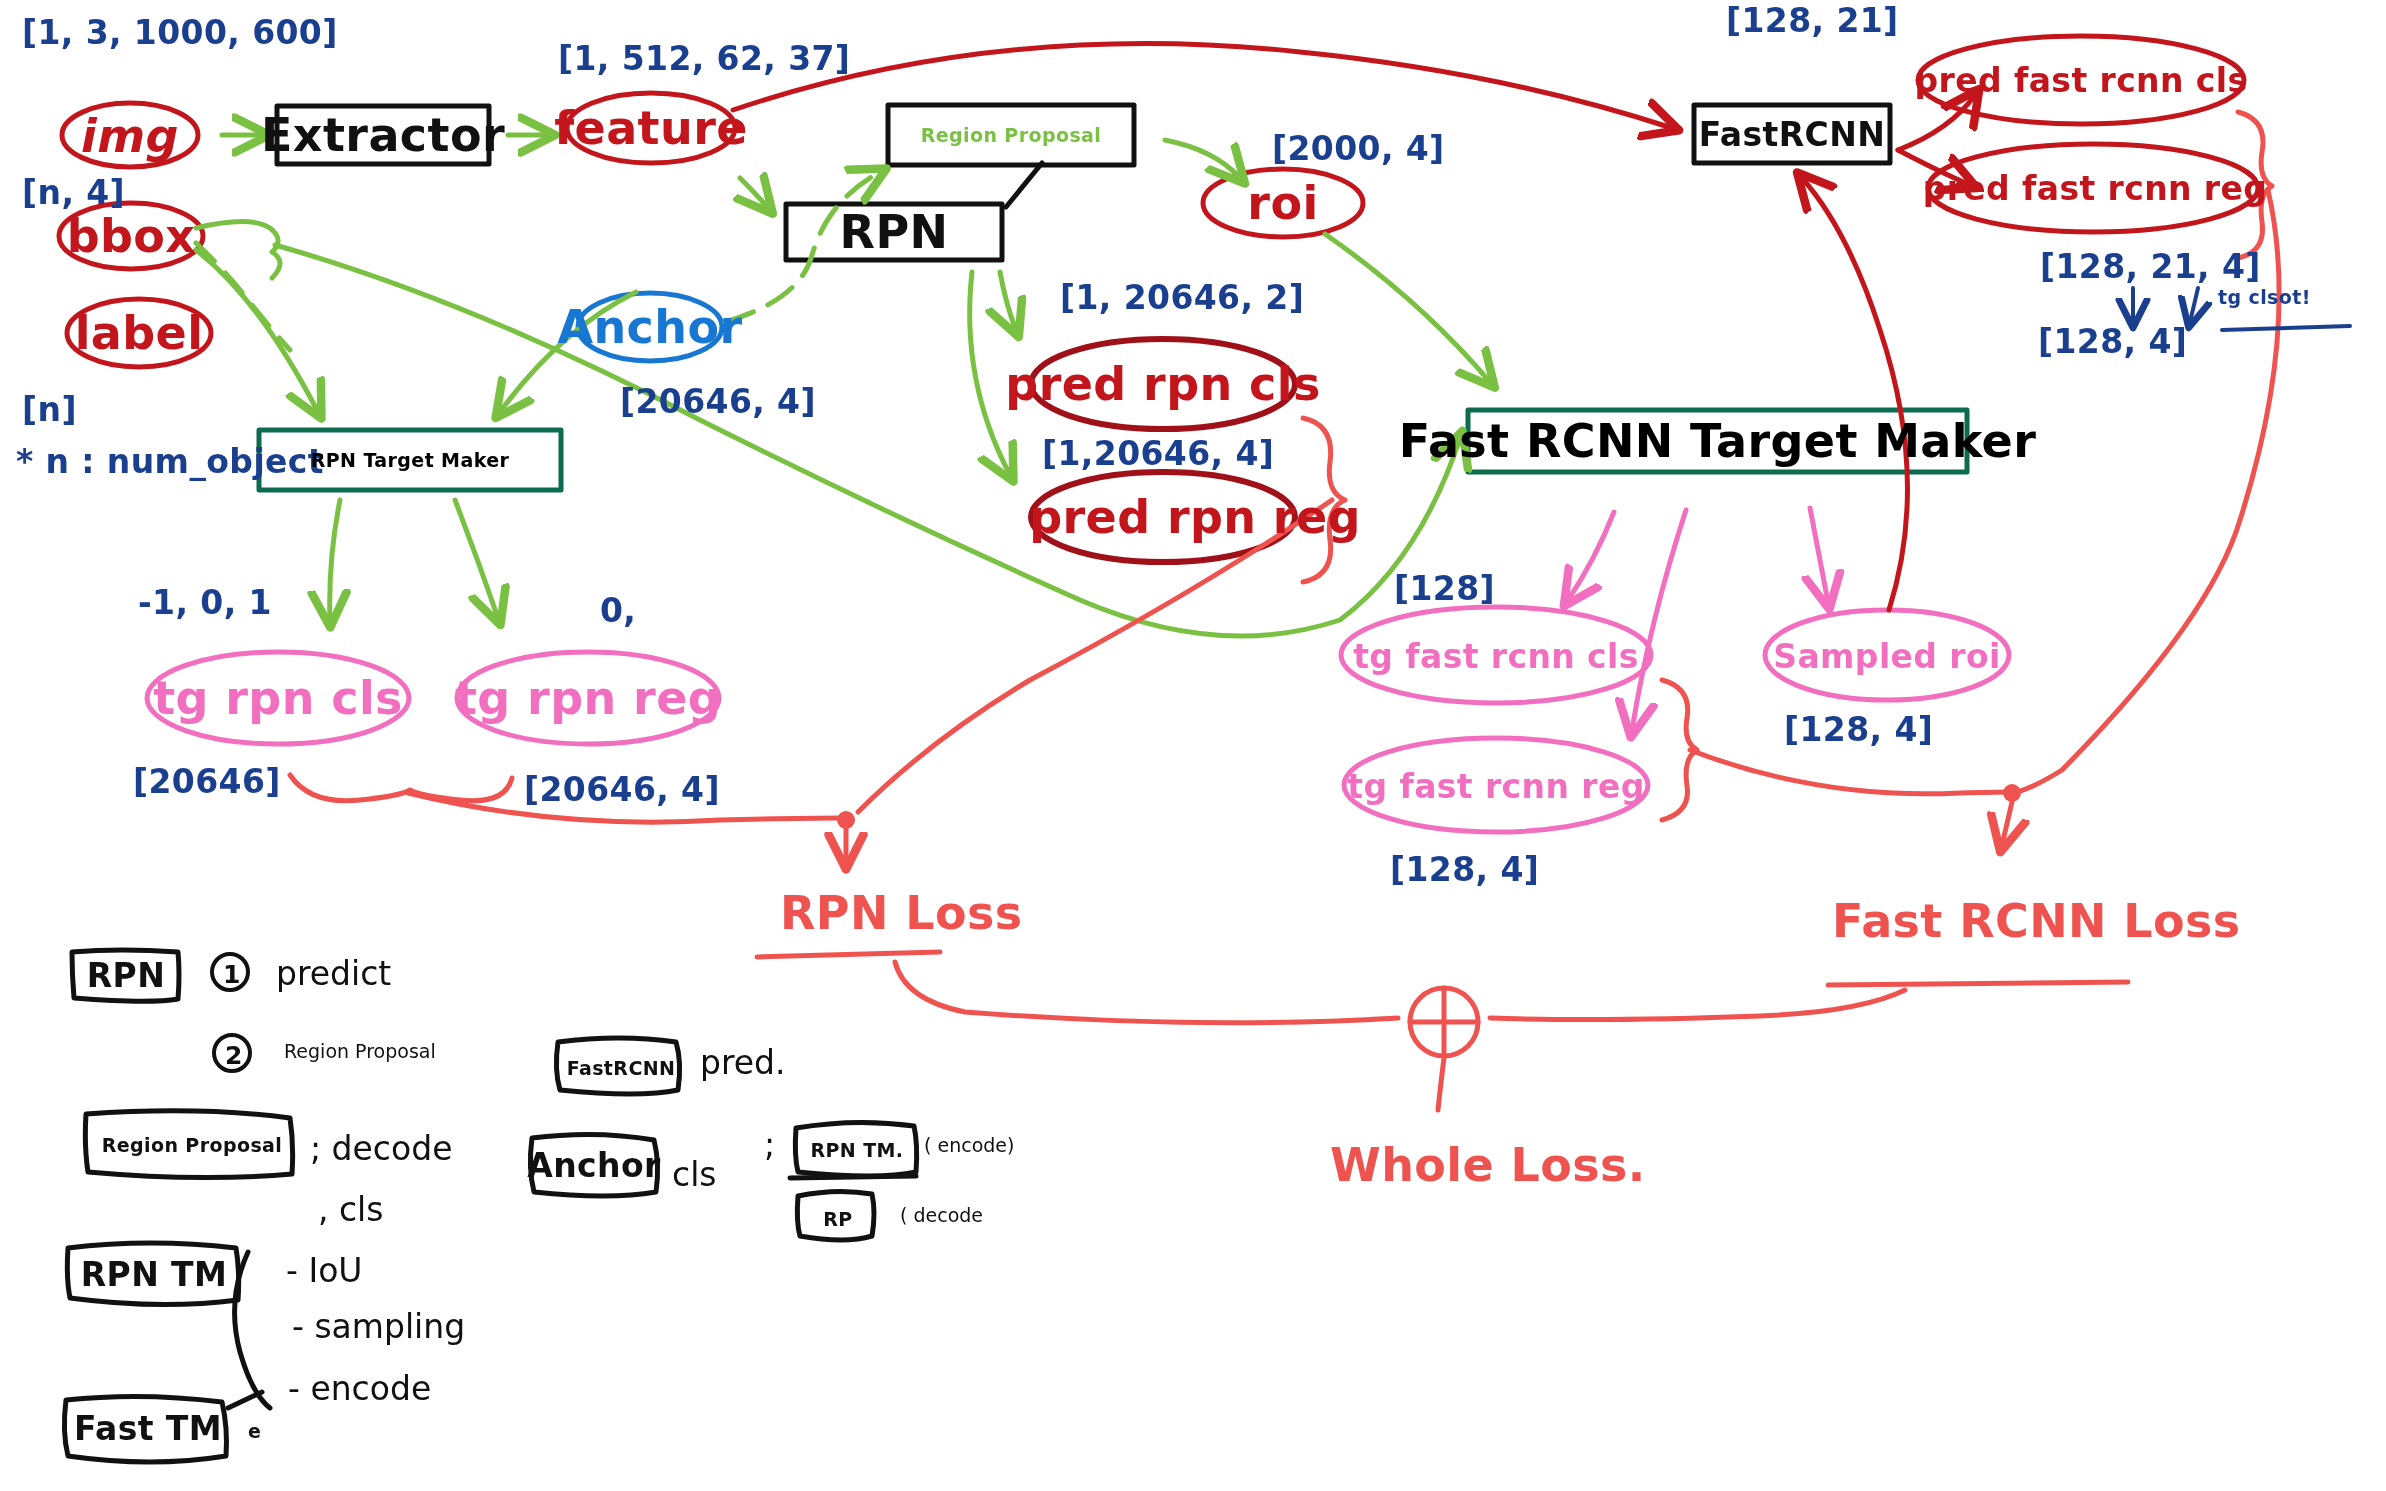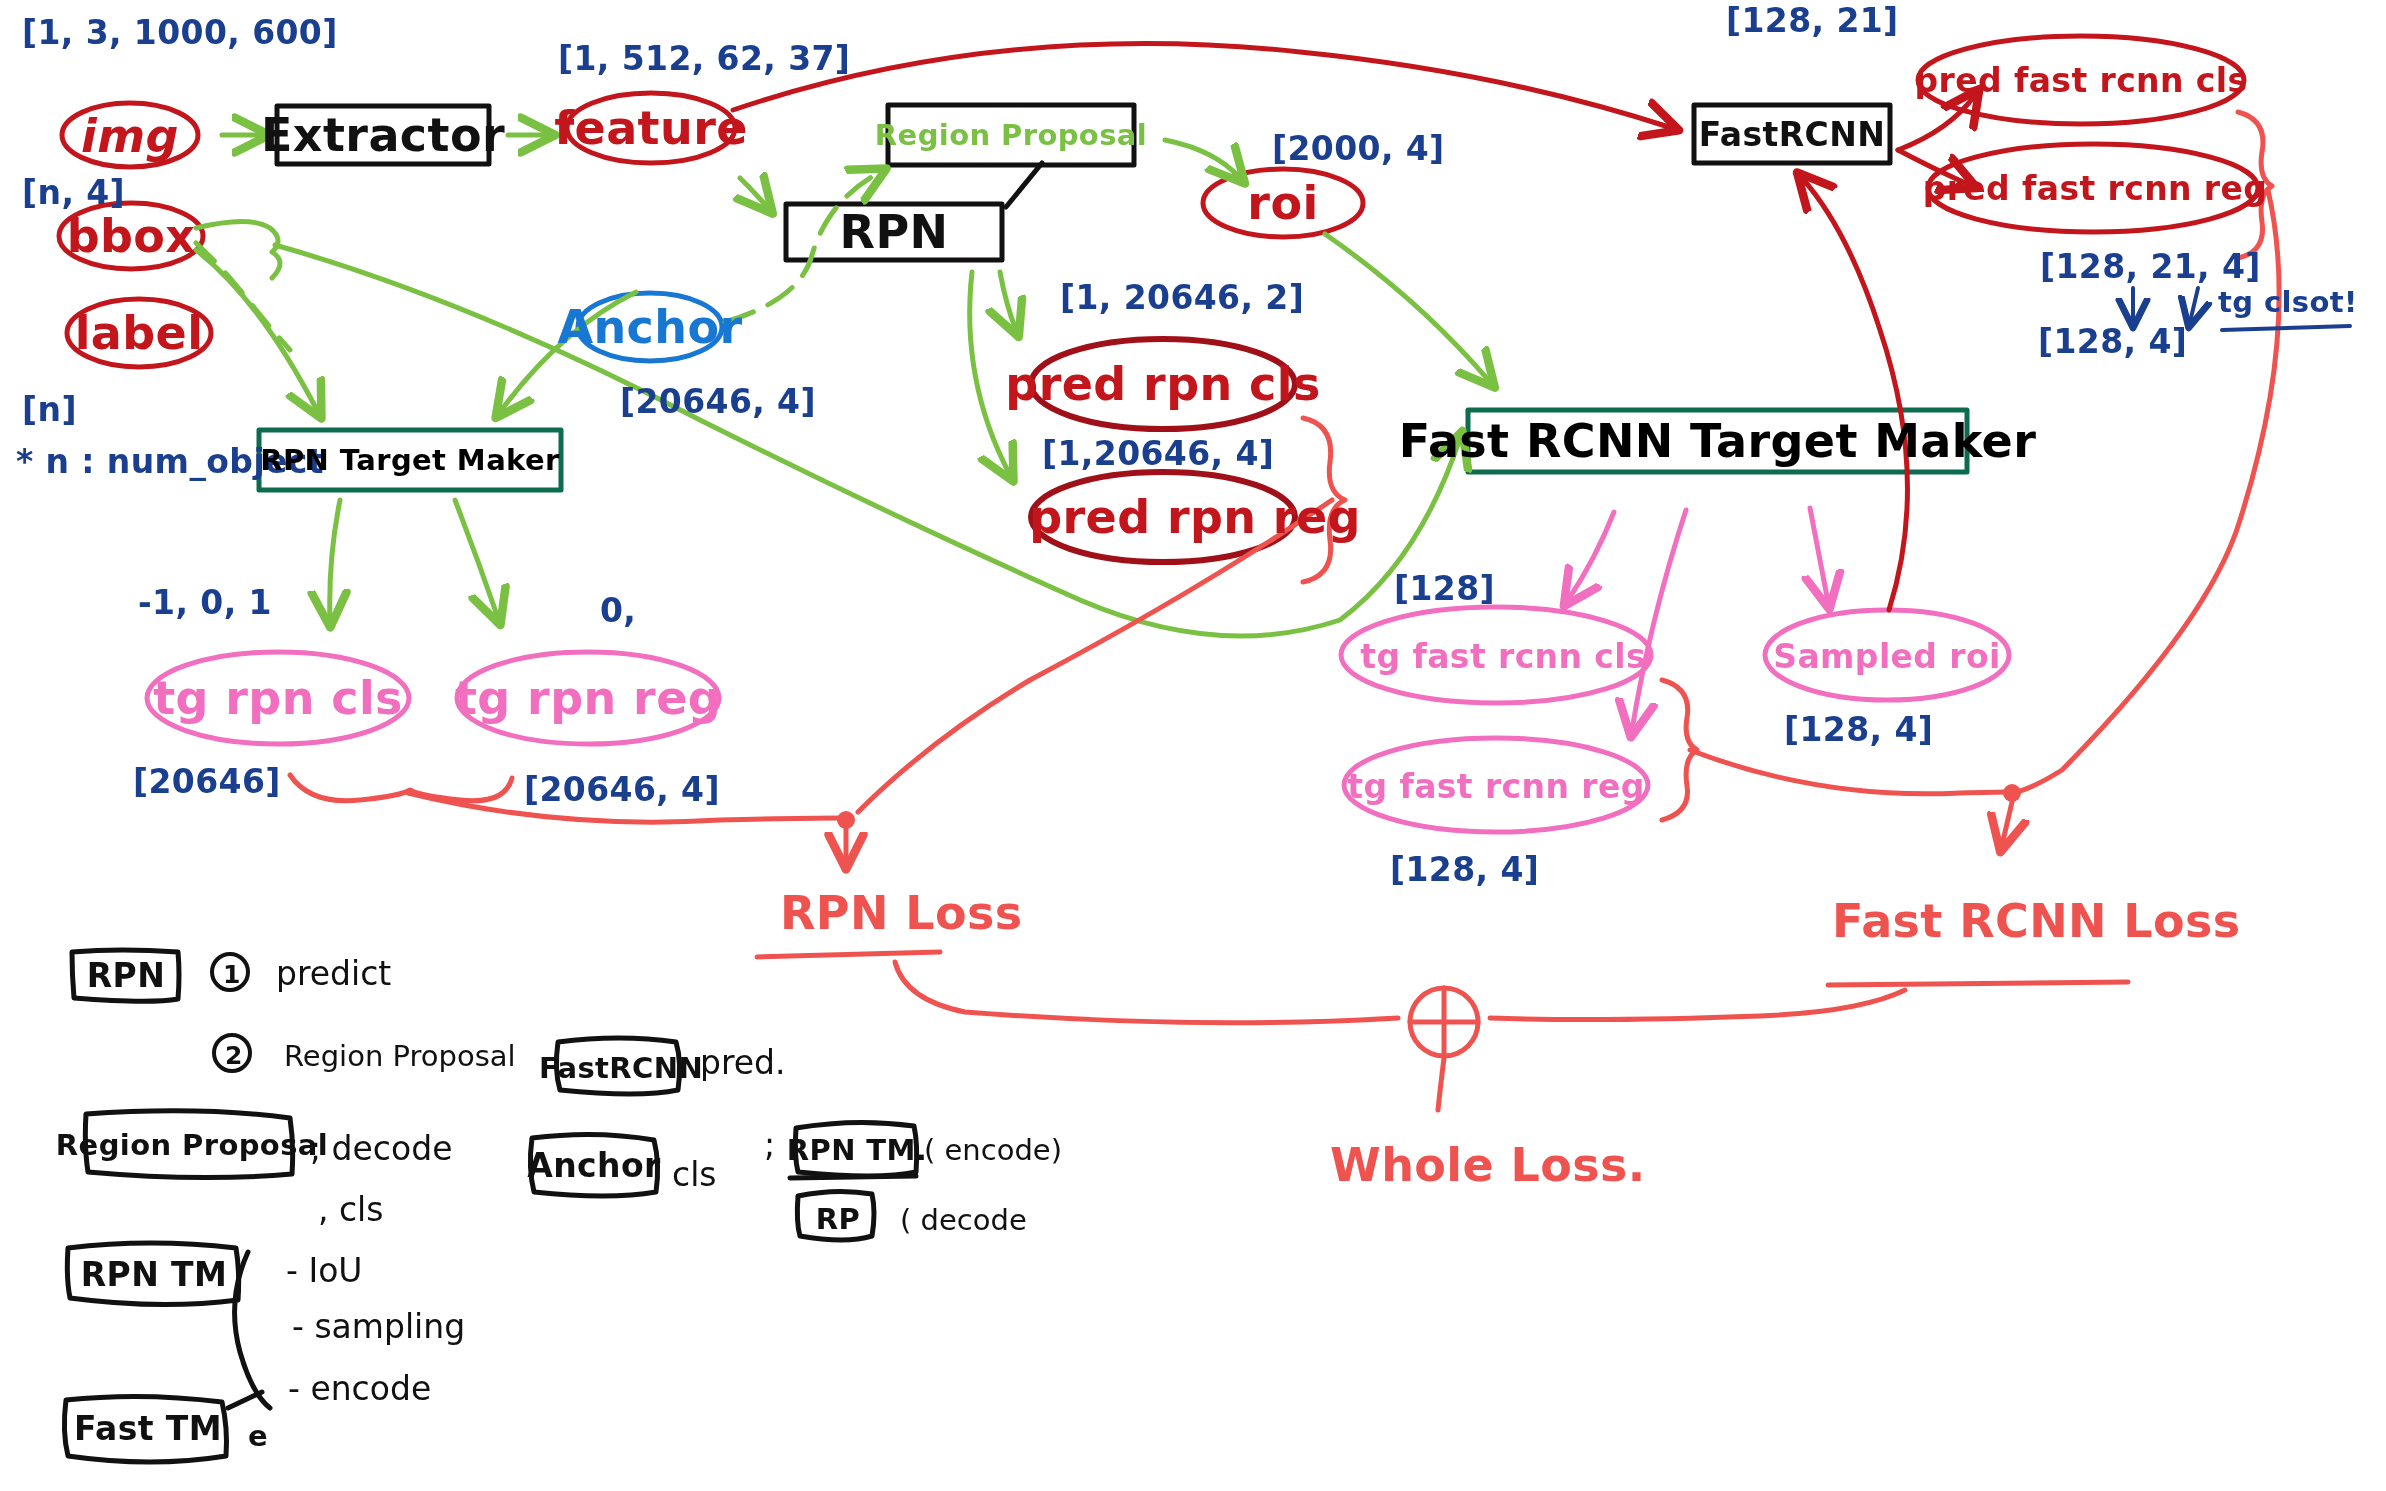--- a/index.html
+++ b/index.html
@@ -25,21 +25,21 @@
   
   .c-red    { color: #c3161c; }
   .c-blue   { color: #1b3f8f; }
   .c-green  { color: #7ac143; }
   .c-dgreen { color: #000000; }
   .c-pink   { color: #f26fc0; }
   .c-salmon { color: #ef5350; }
   .c-black  { color: #111111; }
   .c-ablue  { color: #1877d2; }
   .t-sm  { font-size: 25px; }
-  .t-md  { font-size: 29px; }
+  .t-md  { font-size: 19px; }
   .t-lg  { font-size: 33px; }
   .t-xl  { font-size: 46px; }
 
   .hand {
     font-family: "DejaVu Sans", sans-serif;
     font-weight: 600;
     letter-spacing: 0.4px;
   }
   .handl {
     font-family: "DejaVu Sans", sans-serif;
@@ -252,21 +252,21 @@
 <div class="node" style="left:1468px;top:410px; width:499px; height:62px;">
   <span class="node-text hand t-xl c-dgreen">Fast RCNN Target Maker</span>
 </div>
 
 <div class="node" style="left:148px; top:673px; width:260px; height:50px;">
   <span class="node-text hand t-xl c-pink">tg rpn cls</span>
 </div>
 <div class="node" style="left:458px; top:673px; width:260px; height:50px;">
   <span class="node-text hand t-xl c-pink">tg rpn reg</span>
 </div>
-<div class="node" style="left:1346px;top:632px; width:300px; height:48px;justify-content:flex-end;">
+<div class="node" style="left:1346px;top:632px; width:300px; height:48px;">
   <span class="node-text hand t-lg c-pink">tg fast rcnn cls</span>
 </div>
 <div class="node" style="left:1346px;top:762px; width:300px; height:48px;">
   <span class="node-text hand t-lg c-pink">tg fast rcnn reg</span>
 </div>
 <div class="node" style="left:1767px;top:632px; width:240px; height:48px;">
   <span class="node-text hand t-lg c-pink">Sampled roi</span>
 </div>
 
 <div class="lbl hand t-xl c-salmon" style="left:780px;  top:890px;">RPN Loss</div>

